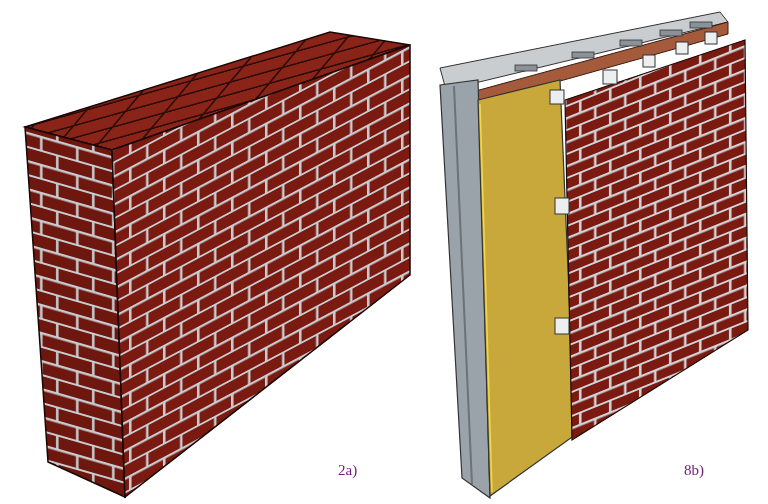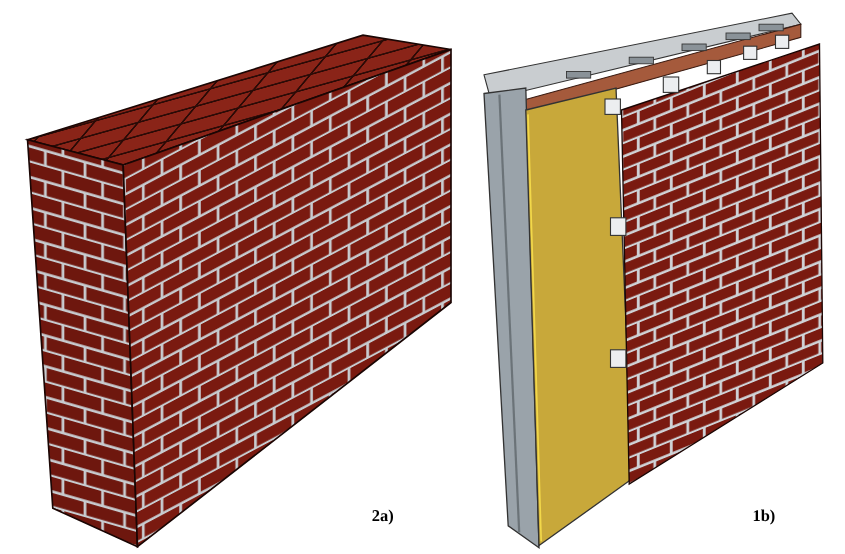--- a/index.html
+++ b/index.html
@@ -1,18 +1,18 @@
 <!DOCTYPE html>
 <html><head>
 <meta charset="utf-8">
 <style>
   html,body{margin:0;padding:0;background:#ffffff;}
   body{width:768px;height:504px;position:relative;overflow:hidden;font-family:"Liberation Serif",serif;}
   .fig{position:absolute;left:0;top:0;width:768px;height:504px;}
-  .label{position:absolute;font-family:"Liberation Serif",serif;font-weight:bold;font-size:15px;color:#000000;}
+  .label{position:absolute;font-family:"Liberation Serif",serif;font-weight:normal;font-size:15px;color:#701a75;}
   #lbl-a{left:338px;top:462px;}
   #lbl-b{left:684px;top:462px;}
 </style>
 </head>
 <body>
 
 <svg class="fig" viewBox="0 0 768 504" xmlns="http://www.w3.org/2000/svg">
   <defs>
     <pattern id="brickFront" patternUnits="userSpaceOnUse" width="34" height="28" patternTransform="skewY(-28)">
       <rect width="34" height="28" fill="#7a1a10"></rect>
@@ -79,13 +79,13 @@
       <rect x="515" y="65" width="22" height="6"></rect>
       <rect x="572" y="52" width="22" height="6"></rect>
       <rect x="620" y="40" width="22" height="6"></rect>
       <rect x="660" y="30" width="22" height="6"></rect>
       <rect x="690" y="22" width="22" height="6"></rect>
     </g>
   </g>
 </svg>
 
 <div class="label" id="lbl-a">2a)</div>
-<div class="label" id="lbl-b">1b)</div>
+<div class="label" id="lbl-b">8b)</div>
 
 </body></html>

